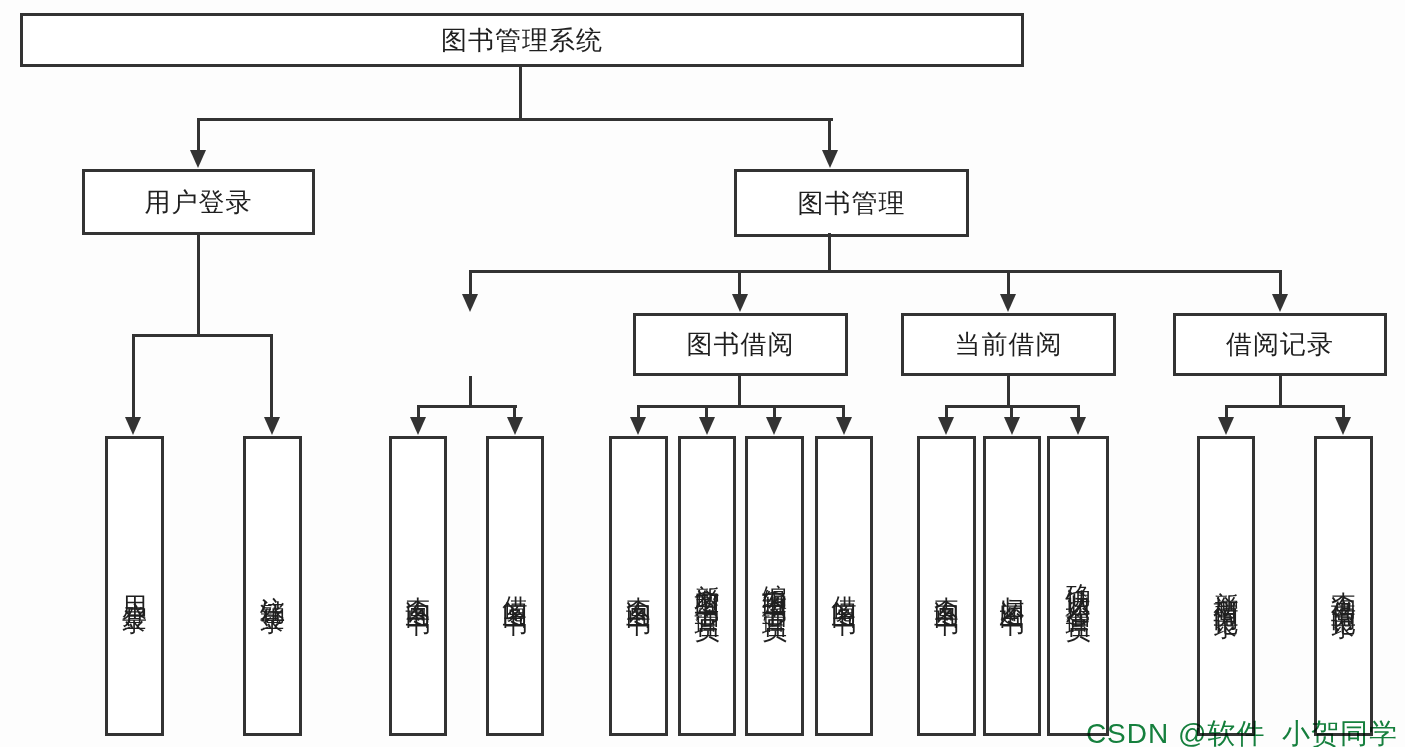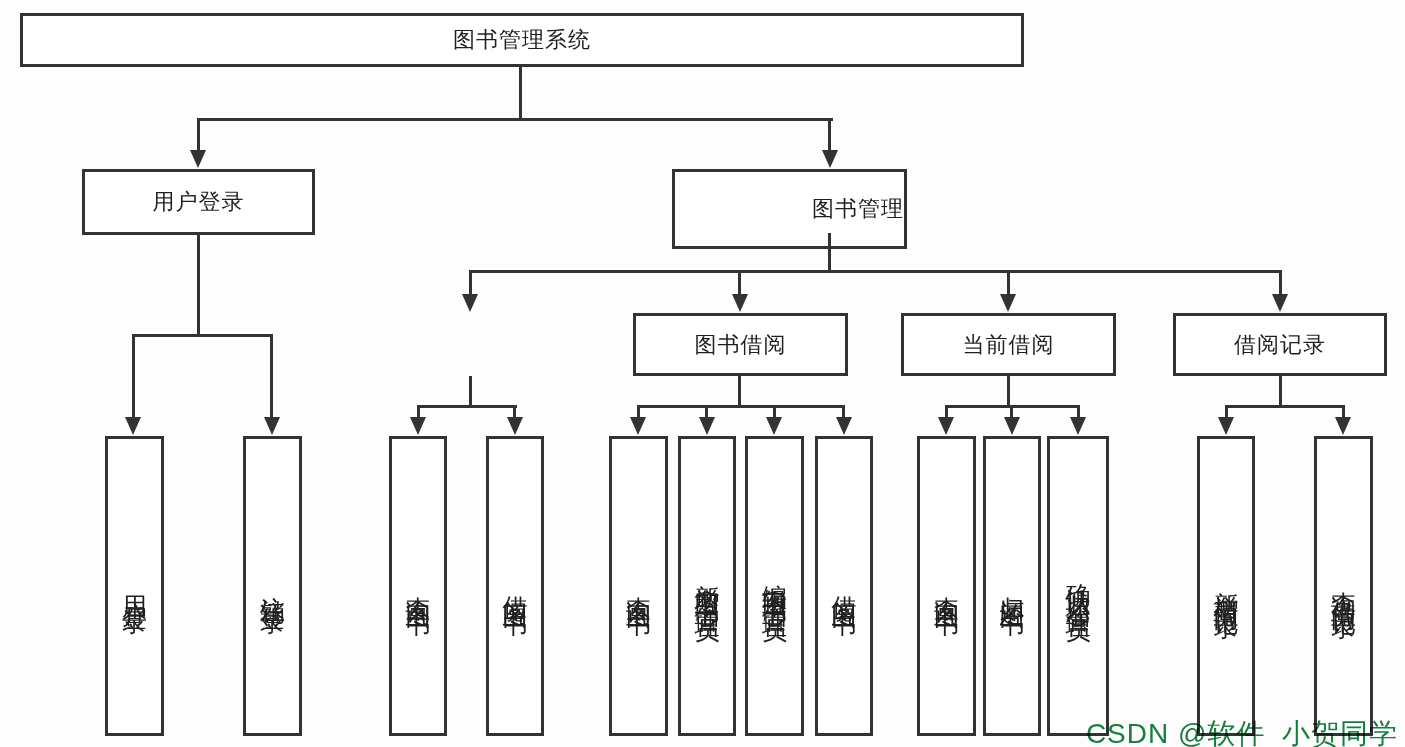--- a/index.html
+++ b/index.html
@@ -15,21 +15,21 @@
     position: absolute;
     box-sizing: border-box;
     border: 3px solid #333333;
     background: #ffffff;
     display: flex;
     align-items: center;
     justify-content: center;
     color: #1f1f1f;
   }
   .h-label {
-    font-size: 22px;
+    font-size: 26px;
     letter-spacing: 1px;
     white-space: nowrap;
   }
   .leaf {
     position: absolute;
     box-sizing: border-box;
     border: 3px solid #333333;
     background: #ffffff;
     top: 436px;
     height: 300px;
@@ -84,21 +84,21 @@
   <div class="line" style="left:519px; top:67px; width:3px; height:54px;"></div>
   <div class="line" style="left:197px; top:118px; width:636px; height:3px;"></div>
   <div class="line" style="left:197px; top:118px; width:3px; height:36px;"></div>
   <div class="arrow" style="left:190px; top:150px;"></div>
   <div class="line" style="left:828px; top:118px; width:3px; height:36px;"></div>
   <div class="arrow" style="left:822px; top:150px;"></div>
 
   <div class="node" style="left:82px; top:169px; width:233px; height:66px;">
     <span class="h-label">用户登录</span>
   </div>
-  <div class="node" style="left:672px; top:169px; width:235px; height:80px;justify-content:flex-end;">
+  <div class="node" style="left:734px; top:169px; width:235px; height:68px;">
     <span class="h-label">图书管理</span>
   </div>
 
   <div class="line" style="left:197px; top:235px; width:3px; height:100px;"></div>
   <div class="line" style="left:132px; top:334px; width:141px; height:3px;"></div>
   <div class="line" style="left:132px; top:334px; width:3px; height:85px;"></div>
   <div class="arrow" style="left:125px; top:417px;"></div>
   <div class="line" style="left:270px; top:334px; width:3px; height:85px;"></div>
   <div class="arrow" style="left:264px; top:417px;"></div>
 

